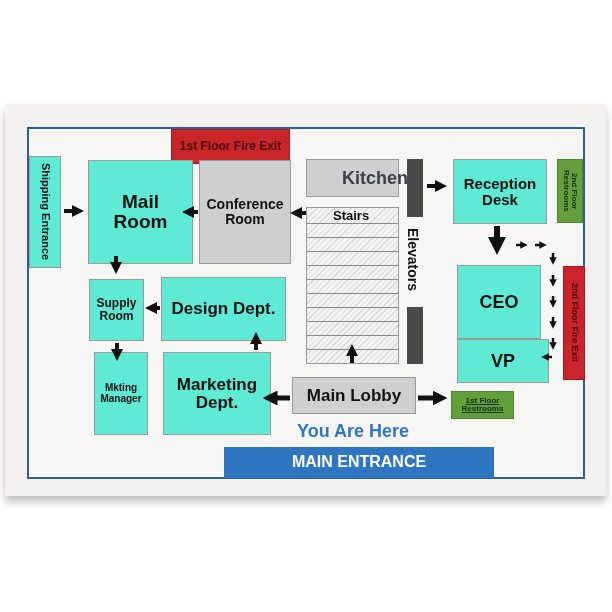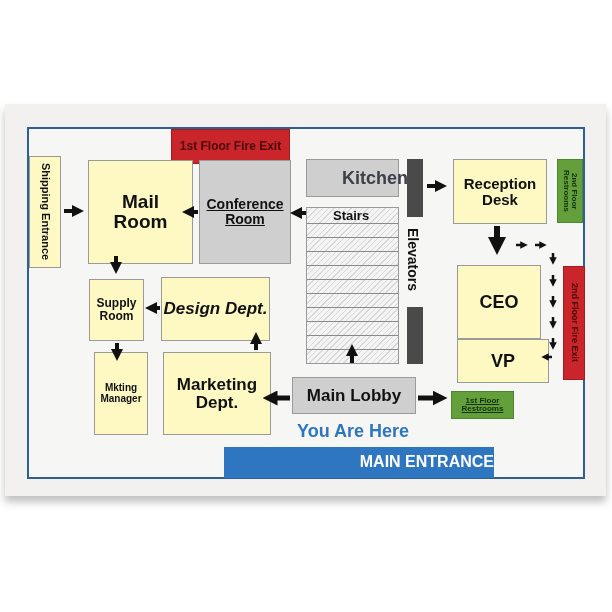--- a/index.html
+++ b/index.html
@@ -1,23 +1,23 @@
 <!DOCTYPE html>
 <html><head>
 <meta charset="utf-8">
 <style>
   html,body{margin:0;padding:0;}
   body{width:612px;height:612px;background:#ffffff;position:relative;overflow:hidden;font-family:"Liberation Sans",sans-serif;}
   .board{position:absolute;left:5px;top:104px;width:601px;height:392px;background:#f2f1ef;box-shadow:0 6px 8px rgba(0,0,0,0.25);}
   .frame{position:absolute;left:27px;top:127px;width:558px;height:352px;border:2px solid #2e5f93;box-sizing:border-box;background:#f6f6f5;}
-  .box{position:absolute;background:#fef9c3;border:1px solid #9a9a9a;box-sizing:border-box;display:flex;align-items:center;justify-content:center;text-align:center;color:#111;font-weight:bold;line-height:1.05;}
+  .box{position:absolute;background:#5eead4;border:1px solid #9a9a9a;box-sizing:border-box;display:flex;align-items:center;justify-content:center;text-align:center;color:#111;font-weight:bold;line-height:1.05;}
   .light{background:#cfcfcf;}
   .red{background:#c9252b;color:#4a0a0a;border-color:#a01c20;}
   .green{background:#63a03b;color:#13300a;border-color:#4e8530;}
-  .blue{background:#2f76c0;color:#fff;border:none;justify-content:flex-end;}
+  .blue{background:#2f76c0;color:#fff;border:none;}
   .vtext{writing-mode:vertical-rl;}
   .dark{position:absolute;background:#4a4a4a;}
   .stairs{position:absolute;border:1px solid #999;box-sizing:border-box;
     background:repeating-linear-gradient(135deg,#f4f4f4 0 3px,#d8d8d8 3px 4px);}
   .step{position:absolute;left:0;right:0;height:1px;background:#8a8a8a;}
   .lbl{position:absolute;font-weight:bold;color:#111;}
   .arrow{position:absolute;}
   .here{position:absolute;color:#2f76c0;font-weight:bold;}
 </style>
 </head>
@@ -29,21 +29,21 @@
 <div class="box red" style="left:171px;top:129px;width:119px;height:35px;font-size:12px;">
     <span>1st Floor Fire Exit</span>
   </div>
 
 <div class="box" style="left:29px;top:156px;width:32px;height:112px;font-size:11px;">
     <span class="vtext">Shipping Entrance</span>
   </div>
 
 <div class="box" style="left:88px;top:160px;width:105px;height:104px;font-size:19px;white-space:pre-line;"><span>Mail
 Room</span></div>
-<div class="box light" style="left:199px;top:160px;width:92px;height:104px;font-size:14px;padding:4px 4px;text-decoration:underline;">
+<div class="box light" style="left:199px;top:160px;width:92px;height:104px;font-size:14px;padding:4px 4px;">
     <span>Conference Room</span>
   </div>
 <div class="box light" style="left:306px;top:159px;width:93px;height:38px;font-size:18px;color:#3c4048;padding-left:45px;">
     <span>Kitchen</span>
   </div>
 
 <div class="stairs" style="left:306px;top:207px;width:93px;height:157px;">
   <div class="step" style="top:15px"></div>
     <div class="step" style="top:29px"></div>
     <div class="step" style="top:43px"></div>
@@ -64,21 +64,21 @@
 <div class="box" style="left:453px;top:159px;width:94px;height:65px;font-size:15px;">
     <span>Reception Desk</span>
   </div>
 <div class="box green" style="left:557px;top:159px;width:26px;height:64px;font-size:8px;">
     <span class="vtext">2nd Floor Restrooms</span>
   </div>
 
 <div class="box" style="left:89px;top:279px;width:55px;height:62px;font-size:12px;">
     <span>Supply Room</span>
   </div>
-<div class="box" style="left:161px;top:277px;width:109px;height:64px;font-size:17px;font-style:italic;">
+<div class="box" style="left:161px;top:277px;width:125px;height:64px;font-size:17px;">
     <span>Design Dept.</span>
   </div>
 <div class="box" style="left:94px;top:352px;width:54px;height:83px;font-size:10px;">
     <span>Mkting Manager</span>
   </div>
 <div class="box" style="left:163px;top:352px;width:108px;height:83px;font-size:17px;">
     <span>Marketing Dept.</span>
   </div>
 
 <div class="box" style="left:457px;top:265px;width:84px;height:74px;font-size:18px;">

